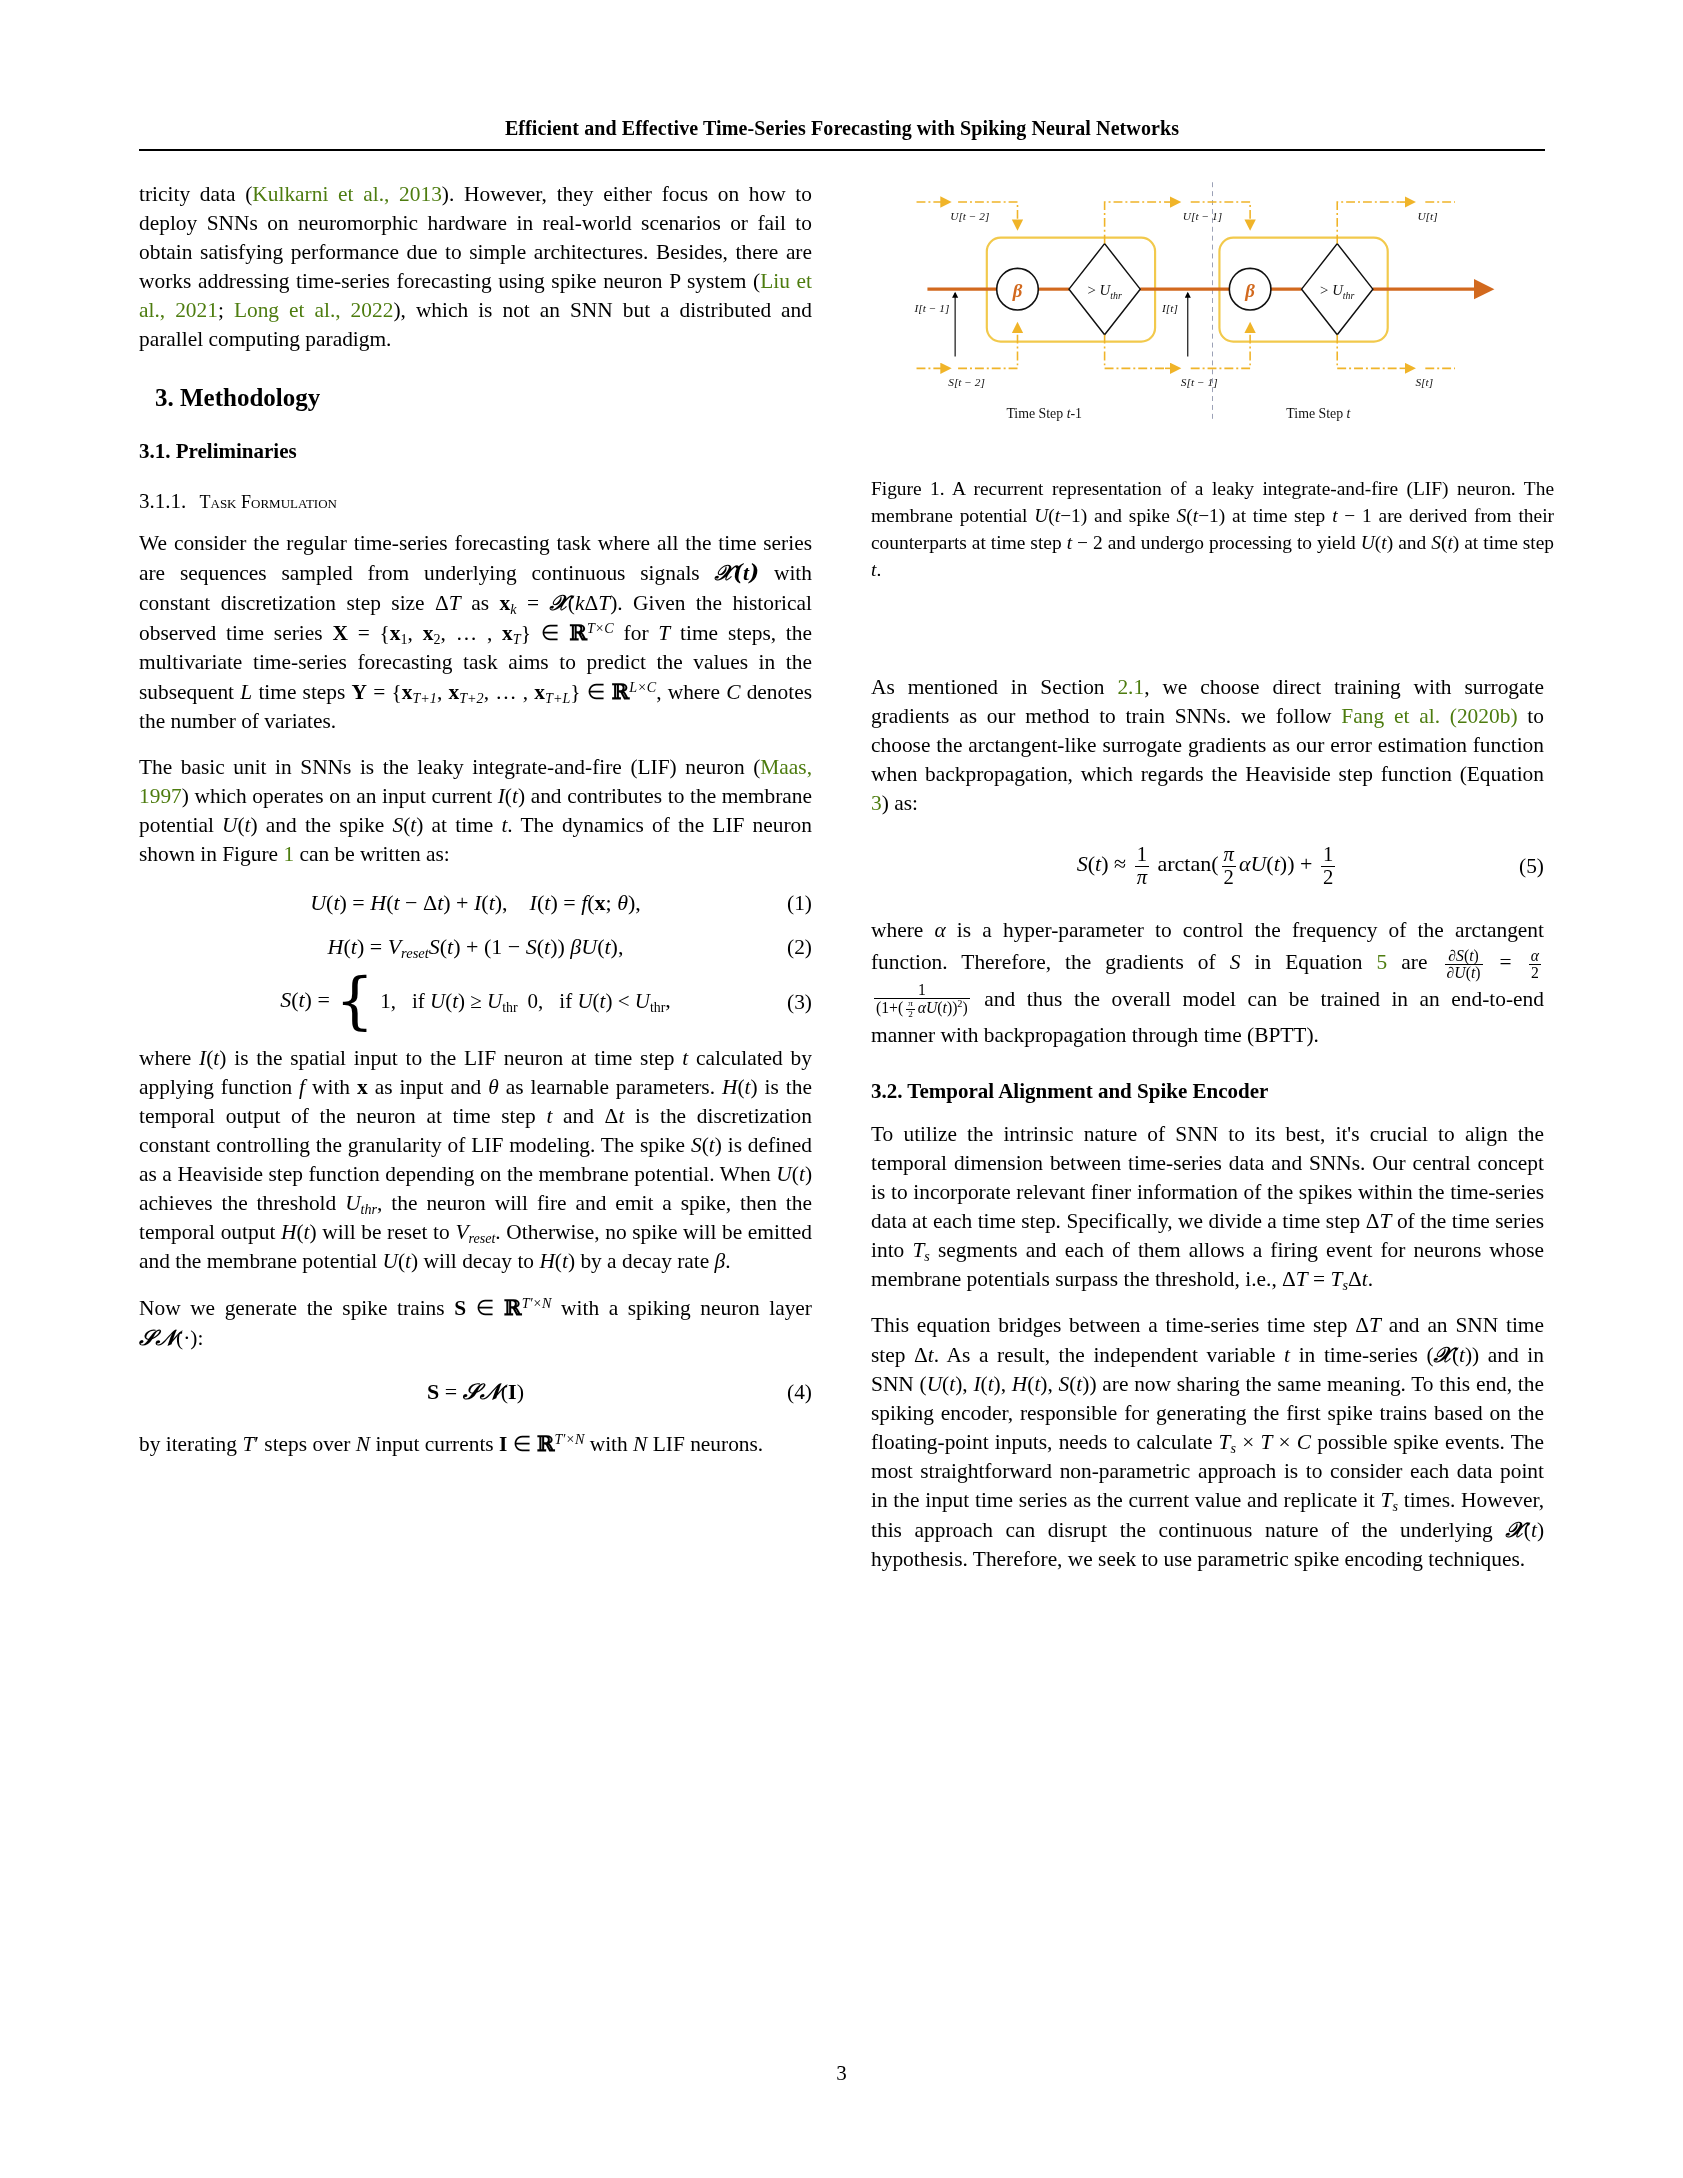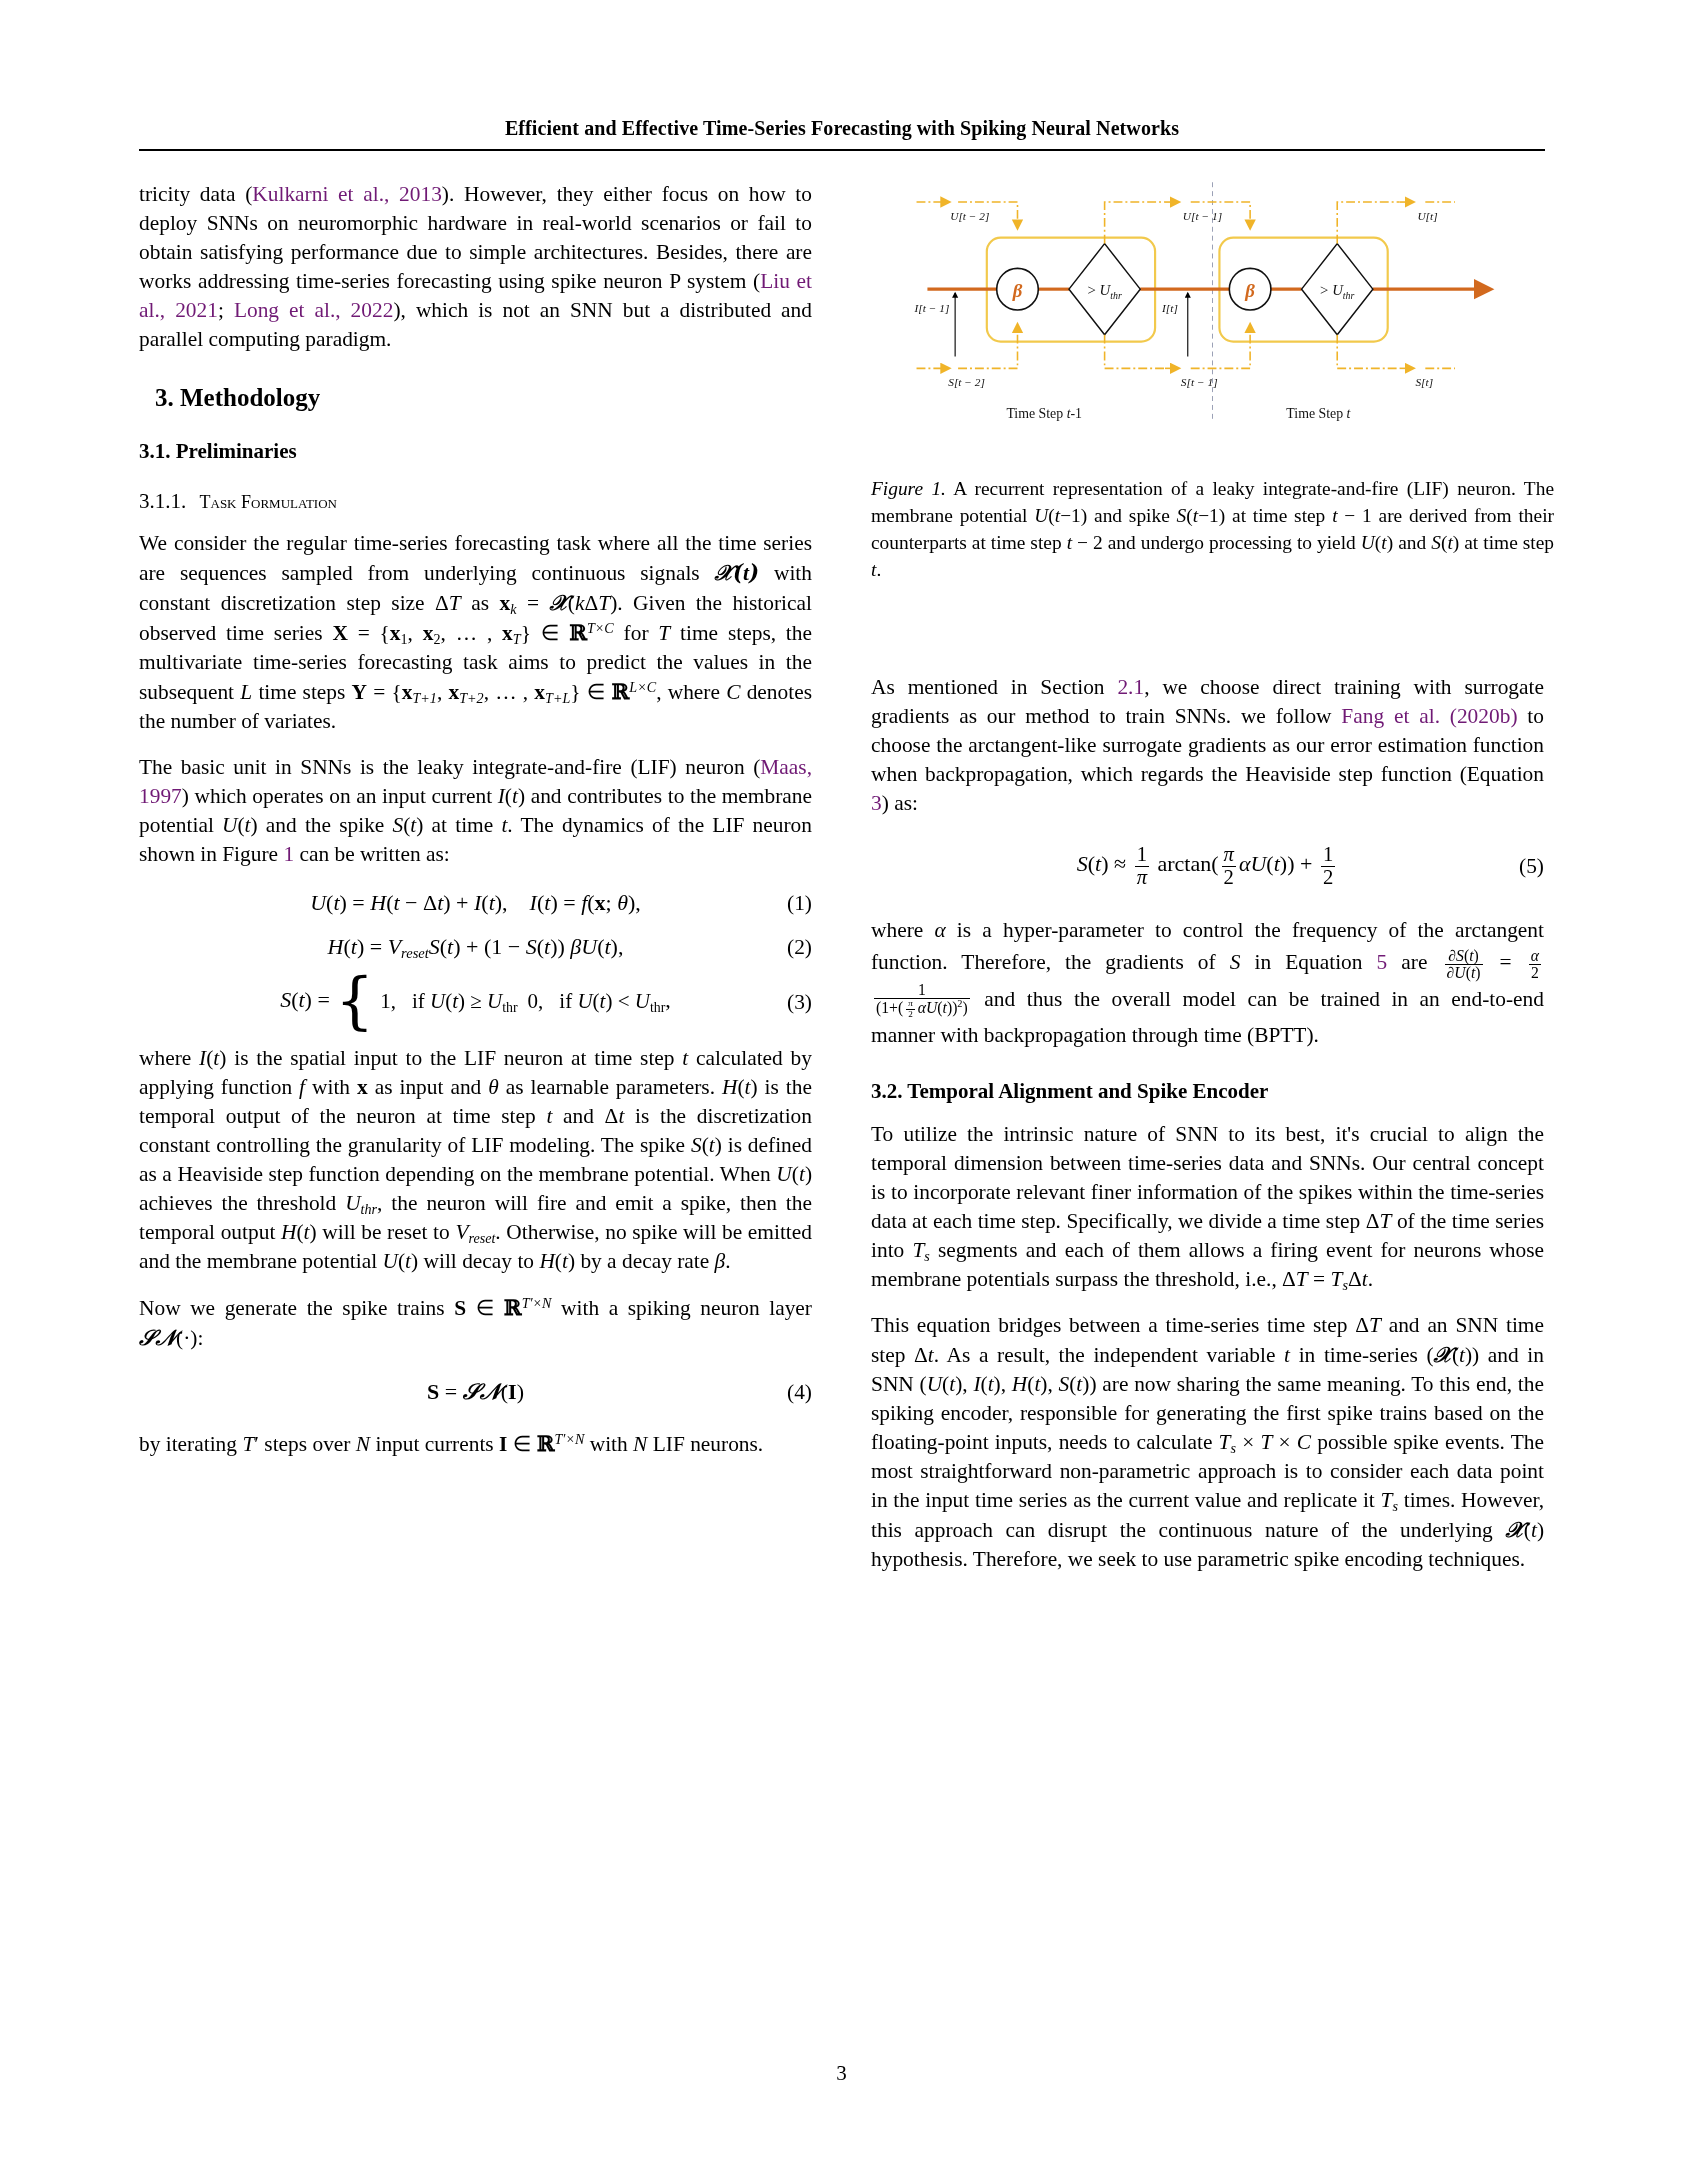--- a/index.html
+++ b/index.html
@@ -31,21 +31,21 @@
 
   p.body {
     margin:0 0 17px 0;
     font-size:21.4px;
     line-height:29px;
     text-align:justify;
     text-justify:inter-word;
     hyphens:none;
   }
   p.body.nogap { margin-bottom:0; }
-  .cite { color:#701a75; }
+  .cite { color:#4d7c0f; }
 
   h2.sec {
     font-weight:bold; font-size:25px;
     margin:30px 0 20px 16px; line-height:1.15;
   }
   h3.subsec {
     font-weight:bold; font-size:21px;
     margin:26px 0 17px 0; line-height:1.15;
   }
   h4.subsubsec {
@@ -92,21 +92,21 @@
   .cases .rows .r { white-space:nowrap; font-size:21px; }
   .cases .rows .r .cond { margin-left:16px; }
 
   
   .figure { position:absolute; left:871px; top:180px; width:683px; height:248px; }
   .figsvg { position:absolute; left:0; top:0; }
   .figcaption {
     position:absolute; left:871px; top:475px; width:683px;
     font-size:19.4px; line-height:27px; text-align:justify;
   }
-  .figcaption .figlabel { font-style:italic; }
+  .figcaption .figlabel { }
 
   .pagenum {
     position:absolute; left:0; top:2061px; width:1683px;
     text-align:center; font-size:21px;
   }
 </style>
 </head>
 <body>
 
 <div class="page">

